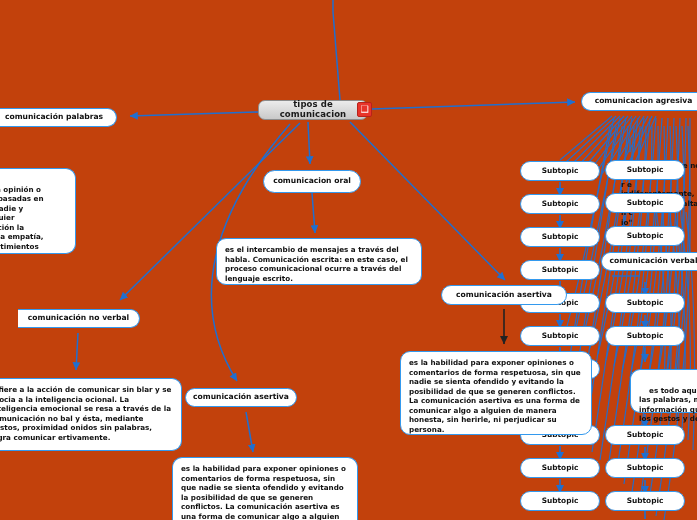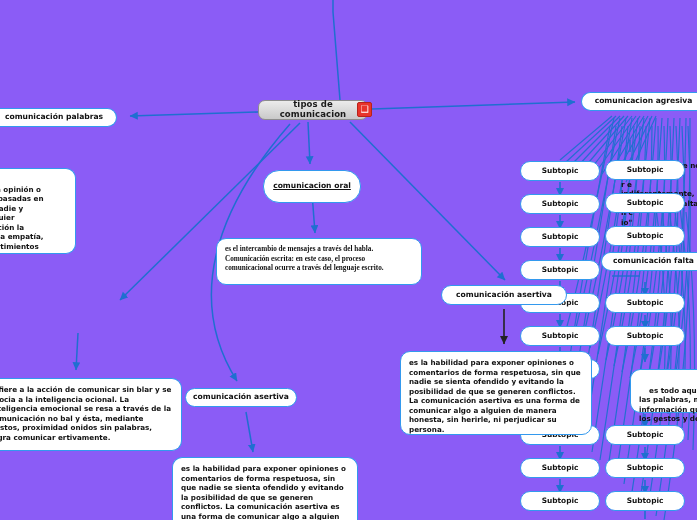--- a/index.html
+++ b/index.html
@@ -8,21 +8,21 @@
     background: #ffffff;
   }
   body {
     font-family: "DejaVu Sans", "Liberation Sans", sans-serif;
   }
   #canvas {
     position: relative;
     width: 697px;
     height: 520px;
     overflow: hidden;
-    background: #8b5cf6;
+    background: #c2410c;
   }
   #edges {
     position: absolute;
     left: 0;
     top: 0;
     width: 697px;
     height: 520px;
     pointer-events: none;
   }
 
@@ -258,28 +258,31 @@
   <div class="desc clip-left" style="left:-22px; top:168px; width:98px; height:86px; white-space:pre;">
     <span>a opinión o
 as basadas en
 n nadie y
 alquier
 icación la
 poca empatía,
 sentimientos</span>
   </div>
 
-  <div class="node branch" style="left:263px; top:170px; width:98px; height:33px;text-decoration:underline;">
+  <div class="node branch" style="left:263px; top:170px; width:98px; height:23px;">
     <span>comunicacion oral</span>
   </div>
 
-  <div class="desc" style="left:216px; top:238px; width:206px; height:47px;font-family:Liberation Serif, serif;">
+  <div class="desc" style="left:216px; top:238px; width:206px; height:47px;">
     <span>es el intercambio de mensajes a través del habla. Comunicación escrita: en este caso, el proceso comunicacional ocurre a través del lenguaje escrito.</span>
   </div>
 
+  <div class="node branch clip-left" style="left:18px; top:309px; width:122px; height:19px;">
+    <span>comunicación no verbal</span>
+  </div>
 
   <div class="desc clip-left" style="left:-18px; top:378px; width:200px; height:73px;">
     <span>refiere a la acción de comunicar sin blar y se asocia a la inteligencia ocional. La inteligencia emocional se resa a través de la comunicación no bal y ésta, mediante gestos, proximidad onidos sin palabras, logra comunicar ertivamente.</span>
   </div>
 
   <div class="node branch" style="left:185px; top:388px; width:112px; height:19px;">
     <span>comunicación asertiva</span>
   </div>
 
   <div class="desc clip-bottom" style="left:172px; top:457px; width:186px; height:66px;">
@@ -302,21 +305,21 @@
     <span>generalmente no e
 es,
 r e
 indiferentemente,
 Muestran una falta
 n c
 io"</span>
   </div>
 
   <div class="node branch clip-right" style="left:601px; top:252px; width:104px; height:19px;">
-    <span>comunicación falta</span>
+    <span>comunicación verbal</span>
   </div>
 
   <div class="ghost-text" style="left:628px; top:362px; font-size:7.4px;">
     <span>Subtopic</span>
   </div>
 
   <div class="desc clip-right" style="left:630px; top:369px; width:78px; height:44px; white-space:pre;">
     <span>es todo aquello q
 las palabras, mie
 información que

